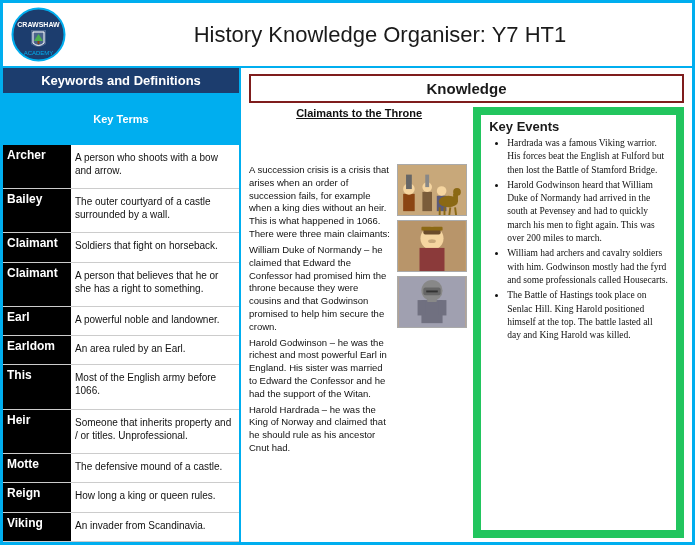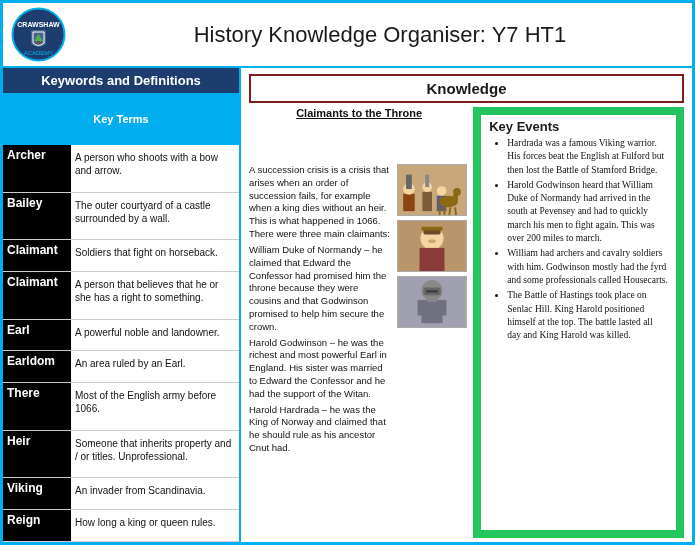--- a/index.html
+++ b/index.html
@@ -237,34 +237,38 @@
             </tr>
             <tr>
               <td>Earl</td>
               <td>A powerful noble and landowner.</td>
             </tr>
             <tr>
               <td>Earldom</td>
               <td>An area ruled by an Earl.</td>
             </tr>
             <tr>
-              <td>There</td>
+              <td>This</td>
               <td>Most of the English army before 1066.</td>
             </tr>
             <tr>
               <td>Heir</td>
               <td>Someone that inherits property and / or titles. Unprofessional.</td>
             </tr>
             <tr>
+              <td>Motte</td>
+              <td>The defensive mound of a castle.</td>
+            </tr>
+            <tr>
+              <td>Reign</td>
+              <td>How long a king or queen rules.</td>
+            </tr>
+            <tr>
               <td>Viking</td>
               <td>An invader from Scandinavia.</td>
-            </tr>
-            <tr>
-              <td>Reign</td>
-              <td>How long a king or queen rules.</td>
             </tr>
           </tbody>
       </table>
     </div>
 
     <div class="right-panel">
       <div class="knowledge-header">Knowledge</div>
 
       <div class="knowledge-content">
 

